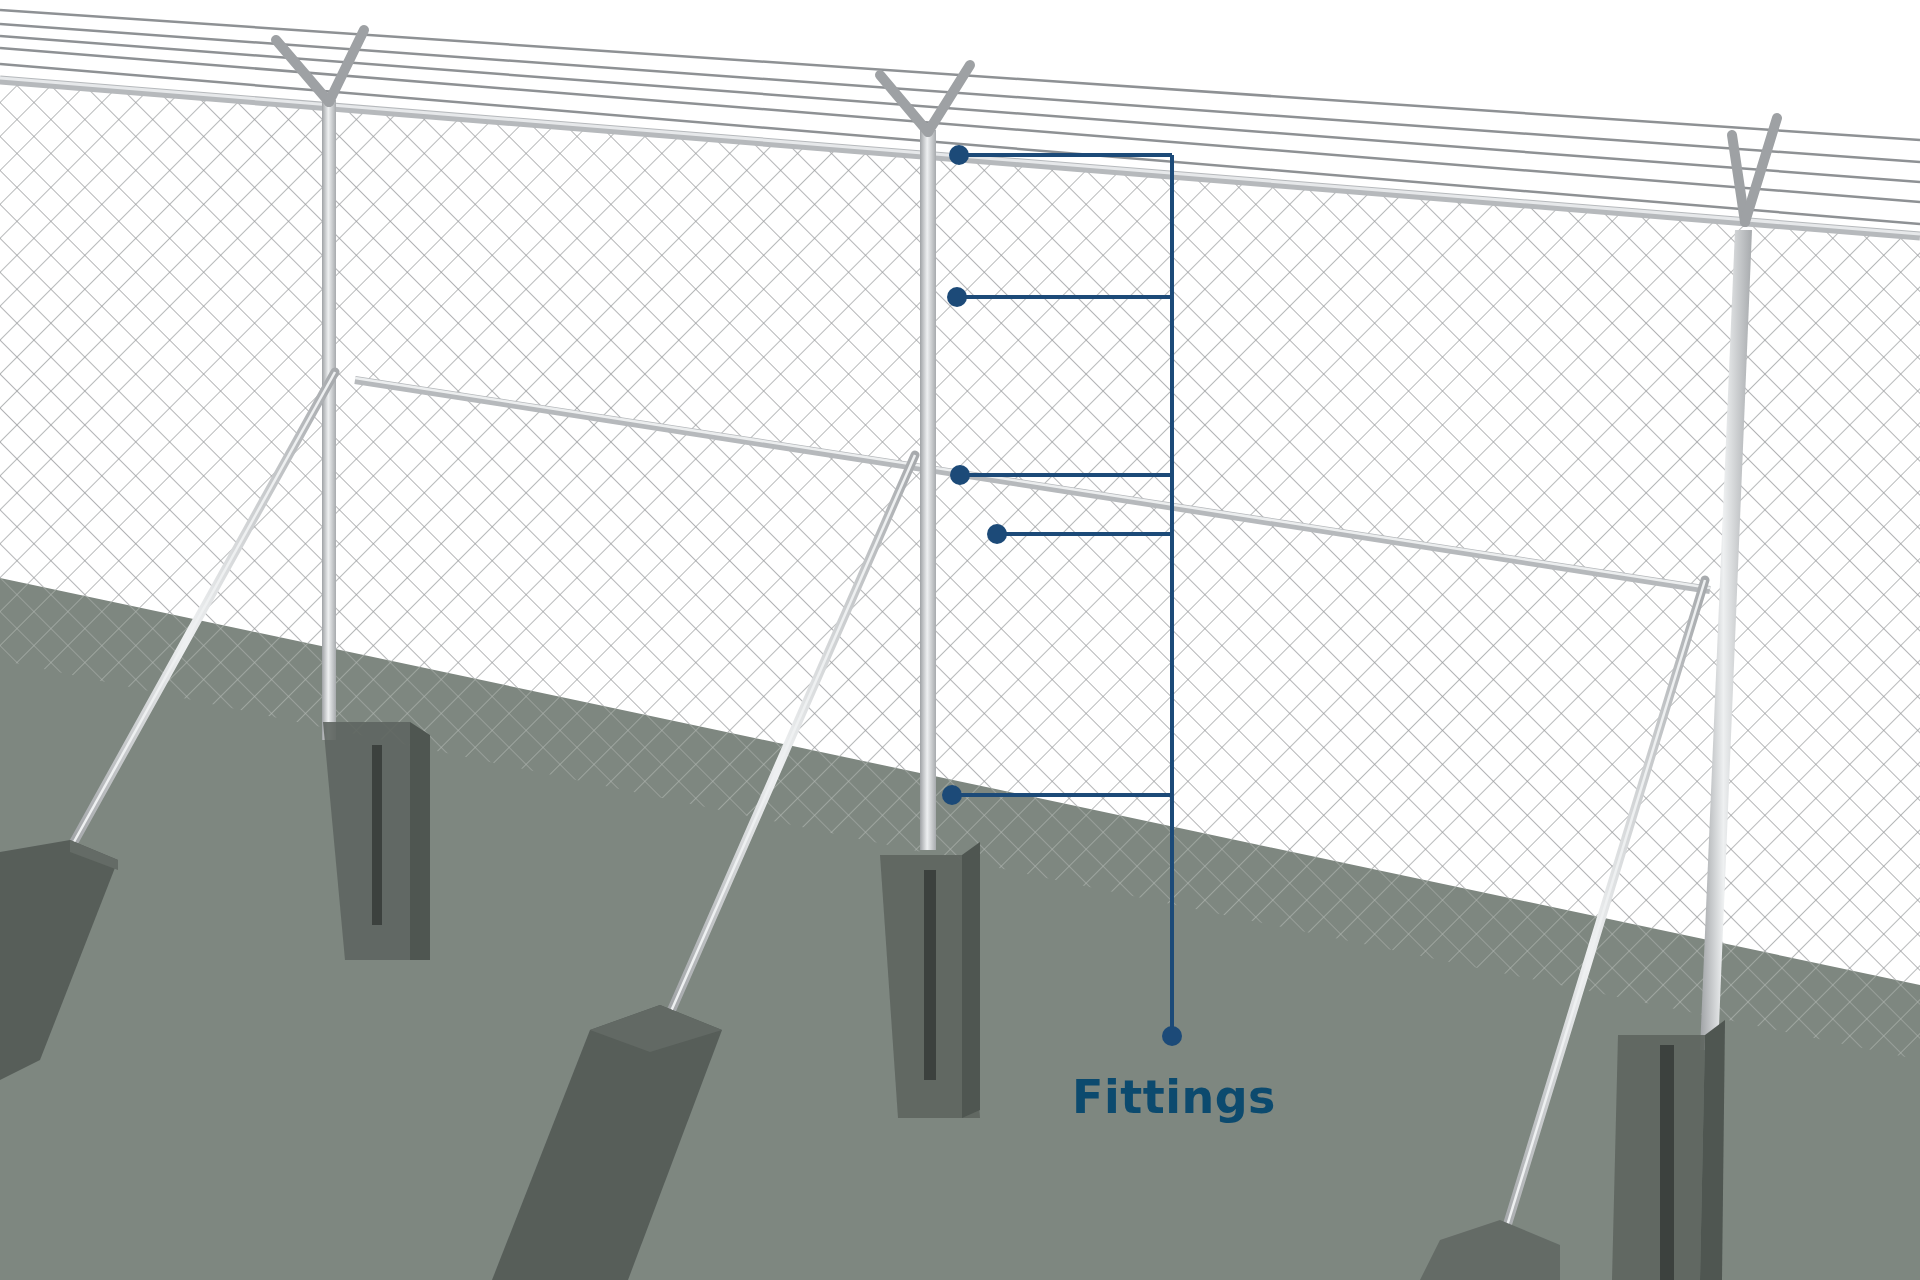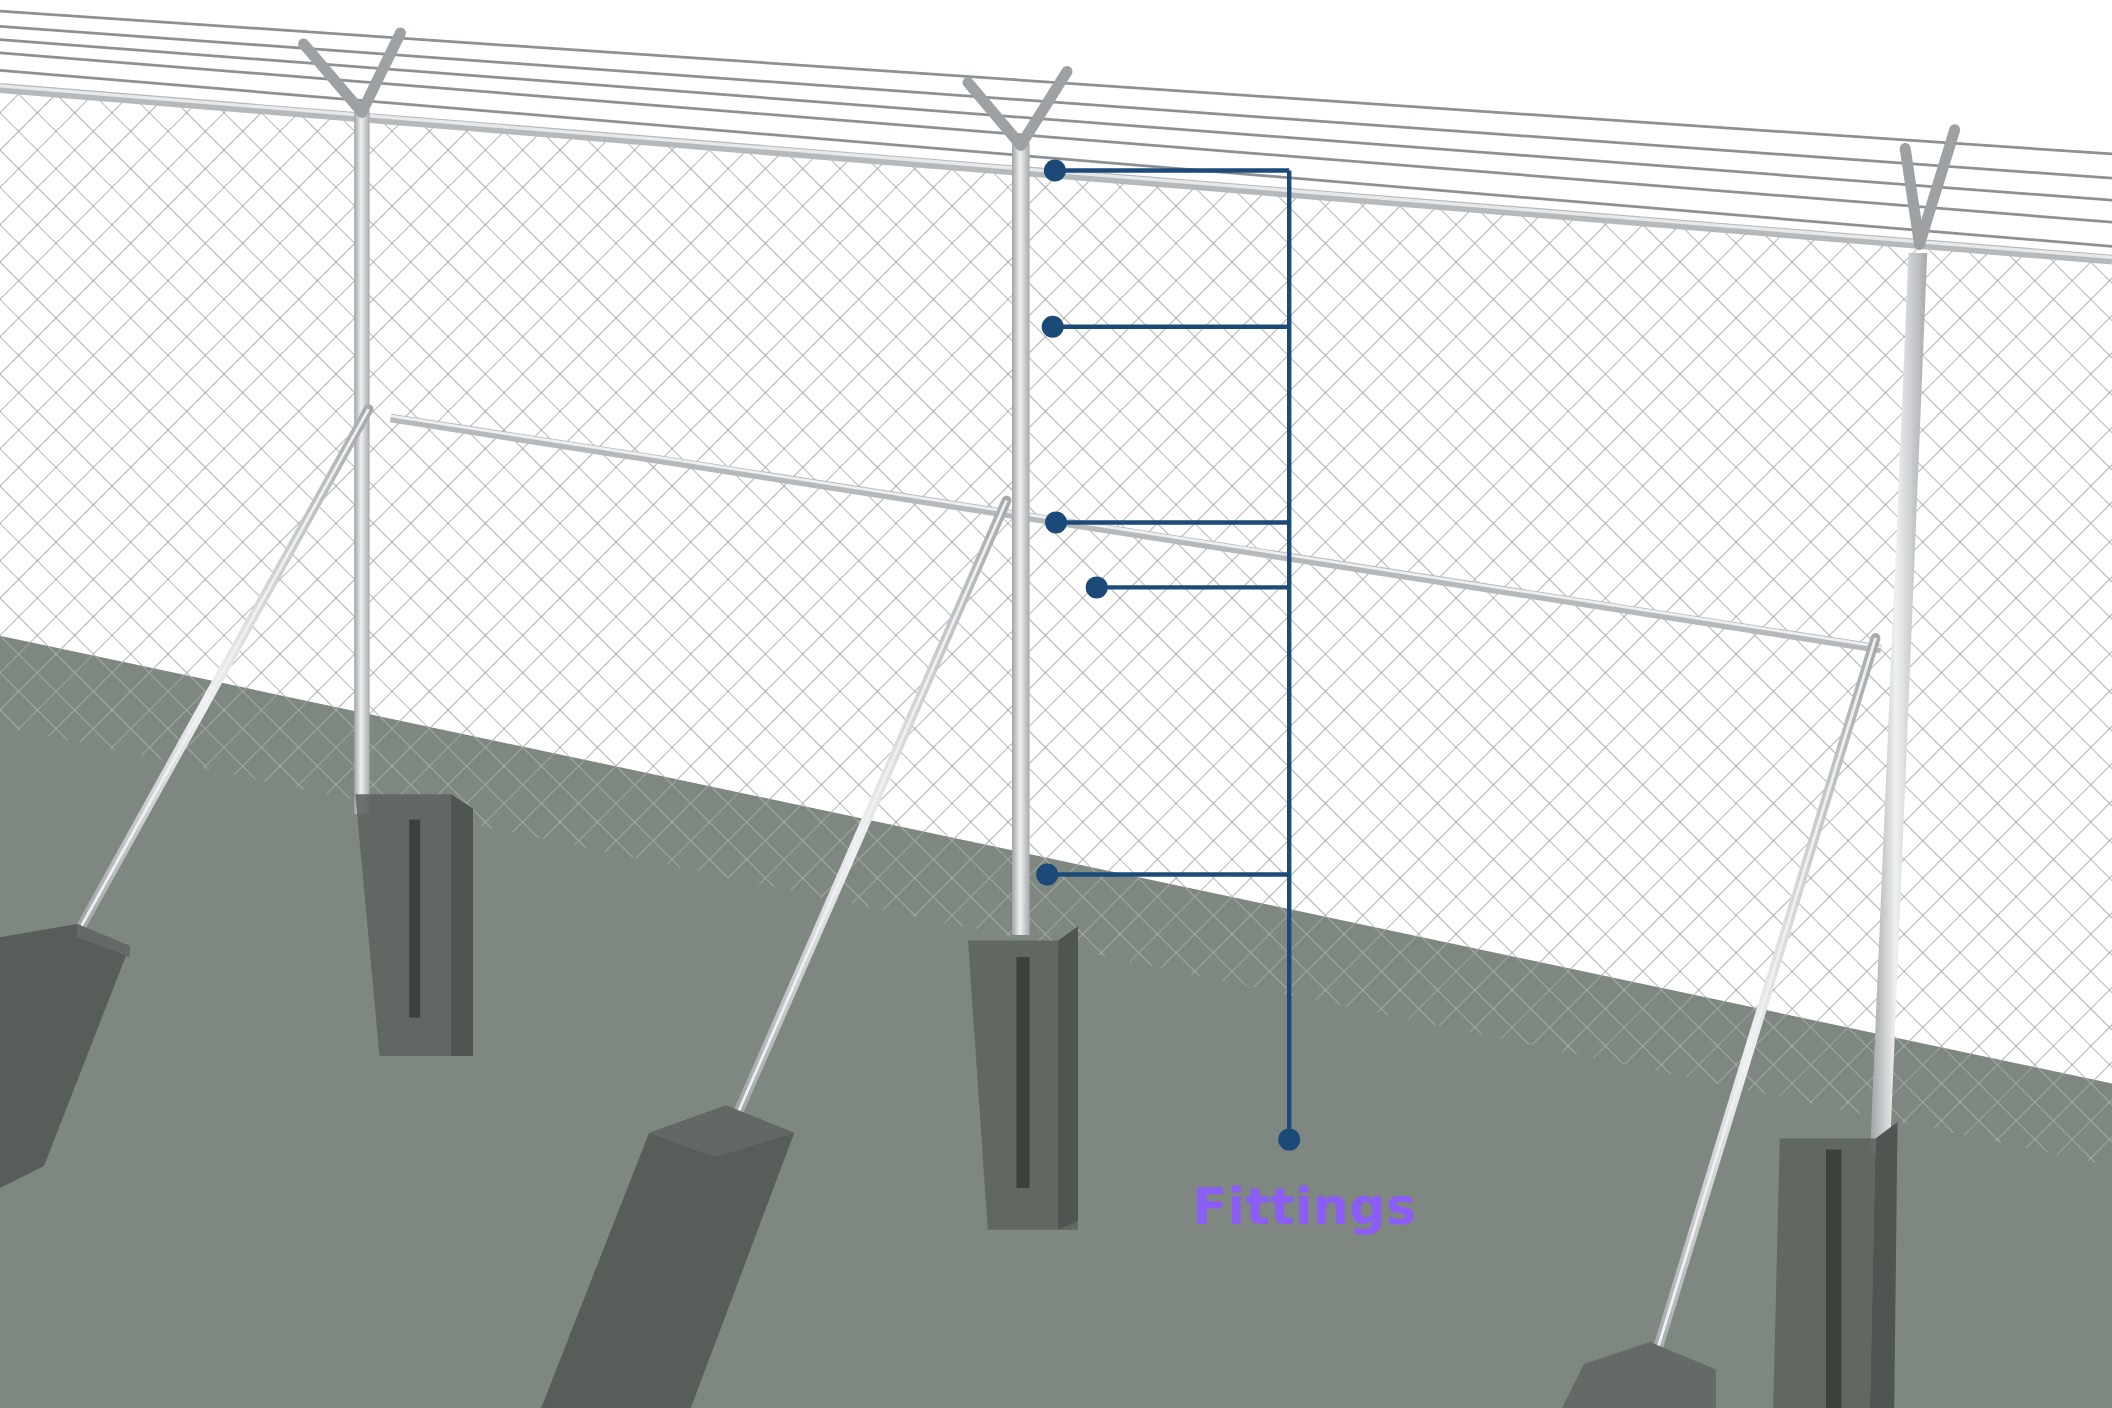--- a/index.html
+++ b/index.html
@@ -1,18 +1,18 @@
 <!DOCTYPE html>
 <html><head>
 <meta charset="utf-8">
 <style>
   html, body { margin:0; padding:0; }
   body { width:1920px; height:1280px; overflow:hidden; background:#ffffff; position:relative; font-family:"DejaVu Sans", sans-serif; }
   .scene { position:absolute; left:0; top:0; width:1920px; height:1280px; }
-  .label { position:absolute; left:1072px; top:1070px; width:200px; text-align:center; color:#8b5cf6; font-weight:bold; font-size:46px; letter-spacing:0.5px; font-family:"DejaVu Sans", sans-serif;margin-left:12px; }
+  .label { position:absolute; left:1072px; top:1070px; width:200px; text-align:center; color:#0c4a6e; font-weight:bold; font-size:46px; letter-spacing:0.5px; font-family:"DejaVu Sans", sans-serif; }
 </style>
 </head>
 <body>
 
 <svg class="scene" width="1920" height="1280" viewBox="0 0 1920 1280" xmlns="http://www.w3.org/2000/svg">
   <defs>
     <pattern id="mesh" width="24" height="24" patternUnits="userSpaceOnUse" patternTransform="rotate(45)">
       <path d="M0 0 H24 M0 0 V24" stroke="#9a9c9e" stroke-width="1.4" fill="none"></path>
     </pattern>
     <pattern id="meshGround" width="24" height="24" patternUnits="userSpaceOnUse" patternTransform="rotate(45)">

